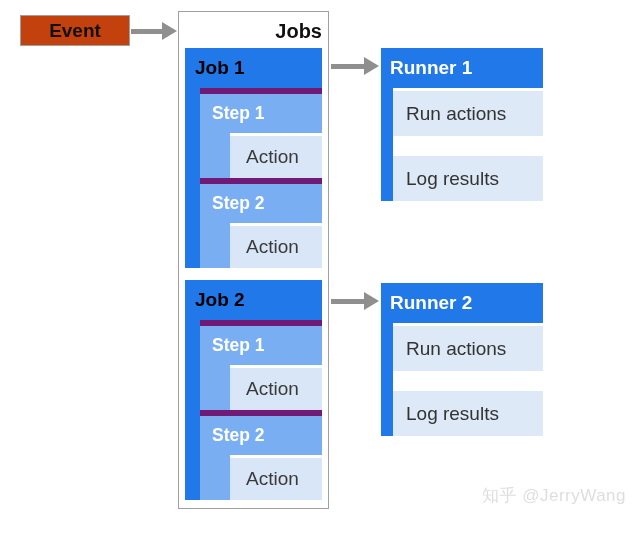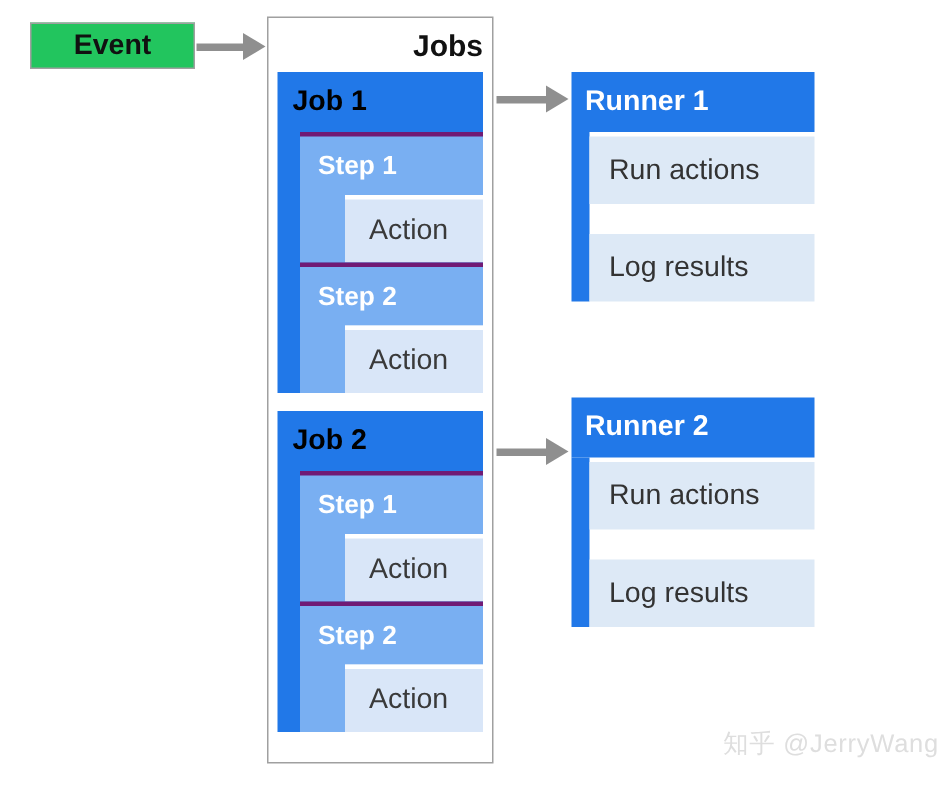--- a/index.html
+++ b/index.html
@@ -19,21 +19,21 @@
     width: 632px; height: 541px;
     position: relative;
     overflow: hidden;
   }
   .canvas { position: absolute; inset: 0; width: 632px; height: 541px; }
 
   
   .event-box {
     position: absolute; left: 20px; top: 15px;
     width: 110px; height: 31px;
-    background: #22c55e;
+    background: #c2410c;
     border: 1.5px solid var(--border-gray);
     display: flex; align-items: center; justify-content: center;
     font-size: 19px; font-weight: bold; color: #111111;
   }
 
   
   .arrow { position: absolute; display: flex; align-items: center; height: 18px; }
   .arrow .shaft { height: 5px; background: var(--arrow-gray); }
   .arrow .head {
     width: 0; height: 0;
@@ -65,39 +65,39 @@
     width: 137px;
     background: var(--primary-blue);
   }
   .job + .job { margin-top: 12px; }
   .job-label {
     height: 40px; line-height: 40px;
     padding-left: 10px;
     color: #000000; font-size: 19px; font-weight: bold;
   }
   .job-steps { margin-left: 15px; }
-  .step { background: var(--step-blue); border-top: 3px solid #701a75; }
+  .step { background: var(--step-blue); border-top: 6px solid #701a75; }
   .step-label {
     height: 39px; line-height: 39px;
     padding-left: 12px;
     color: #ffffff; font-size: 17.5px; font-weight: bold;
   }
   .step-actions { margin-left: 30px; }
   .action {
     border-top: 3px solid #ffffff;
     height: 45px; line-height: 42px;
     padding-left: 16px;
     background: var(--action-blue);
     color: var(--text-dark); font-size: 19px;
   }
 
   
   .runner { position: absolute; width: 162px; }
   .runner-1 { left: 381px; top: 48px; }
-  .runner-2 { left: 381px; top: 265px; }
+  .runner-2 { left: 381px; top: 283px; }
   .runner-label {
     height: 40px; line-height: 40px;
     background: var(--primary-blue);
     color: #ffffff; font-size: 19px; font-weight: bold;
     padding-left: 9px;
   }
   .runner-body { display: flex; }
   .runner-strip { width: 12px; background: var(--primary-blue); }
   .runner-rows { flex: 1; }
   .runner-row {

